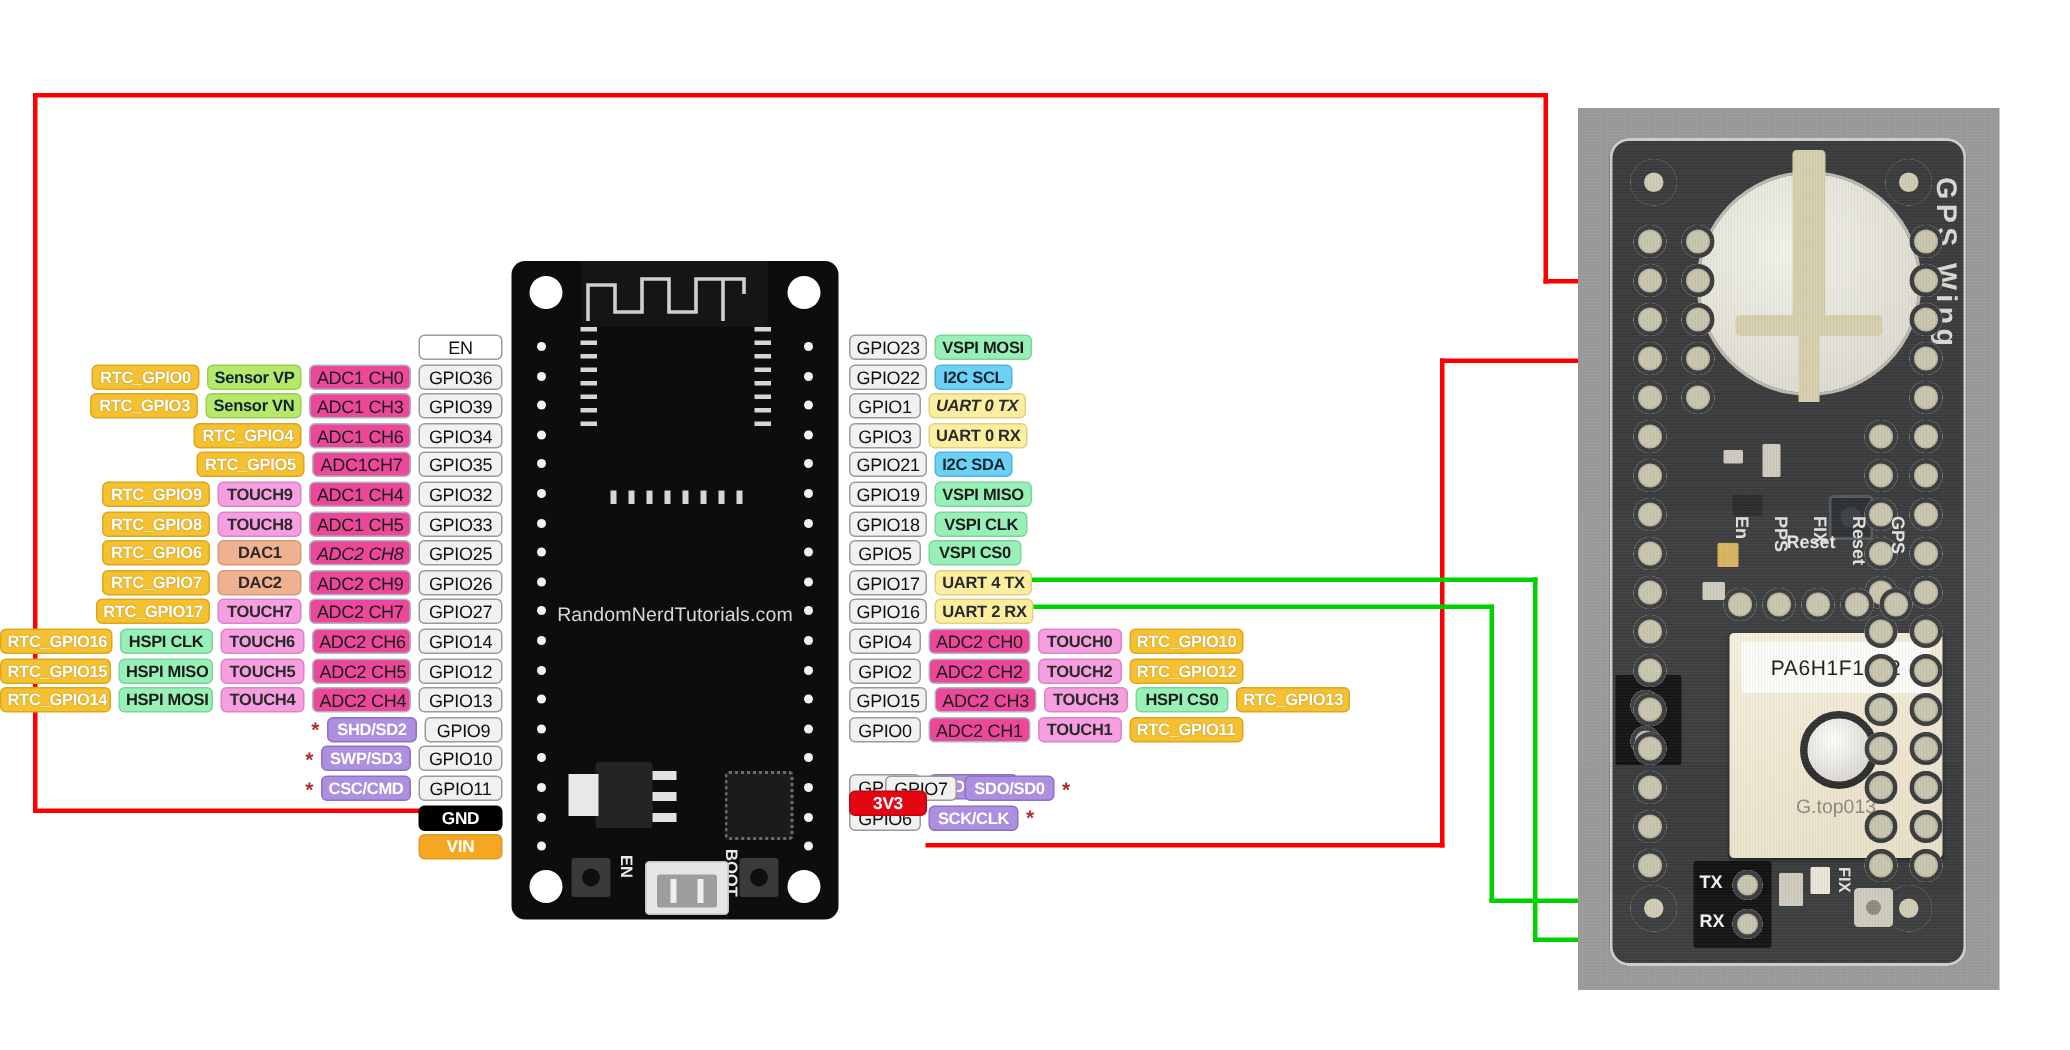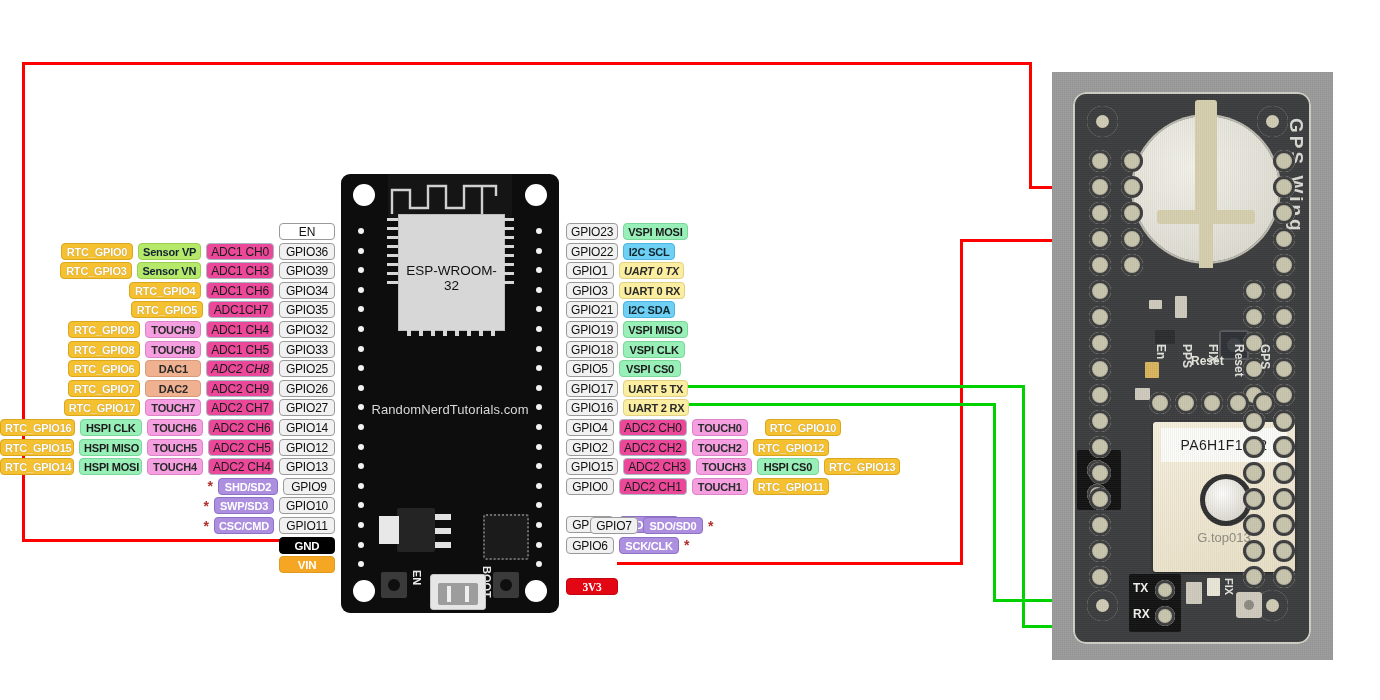--- a/index.html
+++ b/index.html
@@ -136,23 +136,20 @@
   <div class="mhole" style="left:12px;top:10px;"></div>
   <div class="mhole" style="left:184px;top:10px;"></div>
   <div class="mhole" style="left:12px;top:406px;"></div>
   <div class="mhole" style="left:184px;top:406px;"></div>
 
   <div class="antenna"></div>
   <svg class="ant-svg" width="124" height="40" viewBox="0 0 124 40">
     <path d="M4 36 L4 12 L22 12 L22 30 L40 30 L40 8 L58 8 L58 30 L76 30 L76 8 L94 8 L94 36 M94 8 L108 8 L108 18" fill="none" stroke="#d0d0d0" stroke-width="2.4"></path>
   </svg>
 
-  <div class="shield">
-    <div class="shield-txt">ESP-WROOM-32</div>
-  </div>
   <div class="teeth" style="left:46px;top:44px;width:11px;height:3px;"></div>
   <div class="teeth" style="left:46px;top:53px;width:11px;height:3px;"></div>
   <div class="teeth" style="left:46px;top:62px;width:11px;height:3px;"></div>
   <div class="teeth" style="left:46px;top:71px;width:11px;height:3px;"></div>
   <div class="teeth" style="left:46px;top:80px;width:11px;height:3px;"></div>
   <div class="teeth" style="left:46px;top:89px;width:11px;height:3px;"></div>
   <div class="teeth" style="left:46px;top:98px;width:11px;height:3px;"></div>
   <div class="teeth" style="left:46px;top:107px;width:11px;height:3px;"></div>
   <div class="teeth" style="left:162px;top:44px;width:11px;height:3px;"></div>
   <div class="teeth" style="left:162px;top:53px;width:11px;height:3px;"></div>
@@ -365,31 +362,31 @@
     <div class="row right" style="top: 339.6px;">
       <div class="chip c-gpio" style="min-width: 52px;">GPIO18</div>
       <div class="chip c-vspi" style="min-width: 62px;">VSPI CLK</div>
     </div>
     <div class="row right" style="top: 359.2px;">
       <div class="chip c-gpio" style="min-width: 48px;">GPIO5</div>
       <div class="chip c-vspi" style="min-width: 62px;">VSPI CS0</div>
     </div>
     <div class="row right" style="top: 378.8px;">
       <div class="chip c-gpio" style="min-width: 52px;">GPIO17</div>
-      <div class="chip c-uart" style="min-width: 62px;">UART 5 TX</div>
+      <div class="chip c-uart" style="min-width: 62px;">UART 4 TX</div>
     </div>
     <div class="row right" style="top: 398.4px;">
       <div class="chip c-gpio" style="min-width: 52px;">GPIO16</div>
       <div class="chip c-uart" style="min-width: 62px;">UART 2 RX</div>
     </div>
     <div class="row right" style="top: 418px;">
       <div class="chip c-gpio" style="min-width: 48px;">GPIO4</div>
       <div class="chip c-adc" style="min-width: 66px;">ADC2 CH0</div>
       <div class="chip c-touch" style="min-width: 56px;">TOUCH0</div>
-      <div class="chip c-rtc" style="min-width: 72px; margin-left: 12px;">RTC_GPIO10</div>
+      <div class="chip c-rtc" style="min-width: 72px;">RTC_GPIO10</div>
     </div>
     <div class="row right" style="top: 437.6px;">
       <div class="chip c-gpio" style="min-width: 48px;">GPIO2</div>
       <div class="chip c-adc" style="min-width: 66px;">ADC2 CH2</div>
       <div class="chip c-touch" style="min-width: 56px;">TOUCH2</div>
       <div class="chip c-rtc" style="min-width: 72px;">RTC_GPIO12</div>
     </div>
     <div class="row right" style="top: 457.2px;">
       <div class="chip c-gpio" style="min-width: 52px;">GPIO15</div>
       <div class="chip c-adc" style="min-width: 66px;">ADC2 CH3</div>
@@ -411,21 +408,21 @@
     <div class="row right" style="top: 516px;">
       <div class="chip c-gpio" style="min-width: 48px; margin-left: 24px;">GPIO7</div>
       <div class="chip c-sd" style="min-width: 60px;">SDO/SD0</div>
       <div class="star">*</div>
     </div>
     <div class="row right" style="top: 535.6px;">
       <div class="chip c-gpio" style="min-width: 48px;">GPIO6</div>
       <div class="chip c-sd" style="min-width: 60px;">SCK/CLK</div>
       <div class="star">*</div>
     </div>
-    <div class="row right" style="top: 577px; font-family: Liberation Serif, serif;">
+    <div class="row right" style="top: 526px;">
       <div class="chip c-3v3" style="min-width: 52px;">3V3</div>
     </div>
   </div>
 
 <div id="gps">
   <div class="pcb">
     <div class="bighole" style="left:14px;top:14px;"></div>
     <div class="bighole" style="left:184px;top:14px;"></div>
     <div class="bighole" style="left:14px;top:498px;"></div>
     <div class="bighole" style="left:184px;top:498px;"></div>

